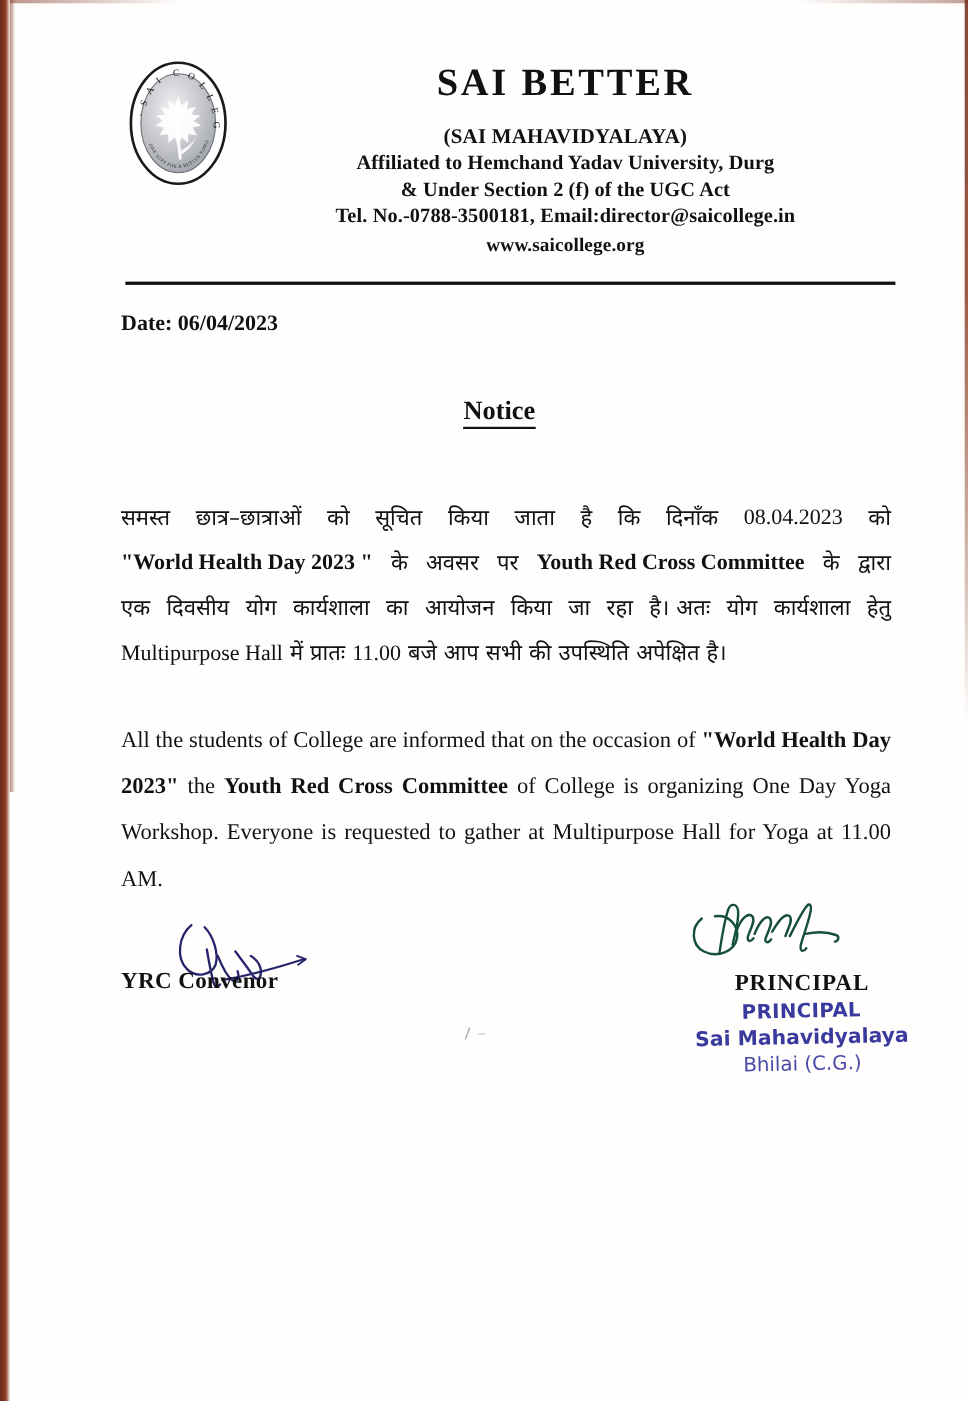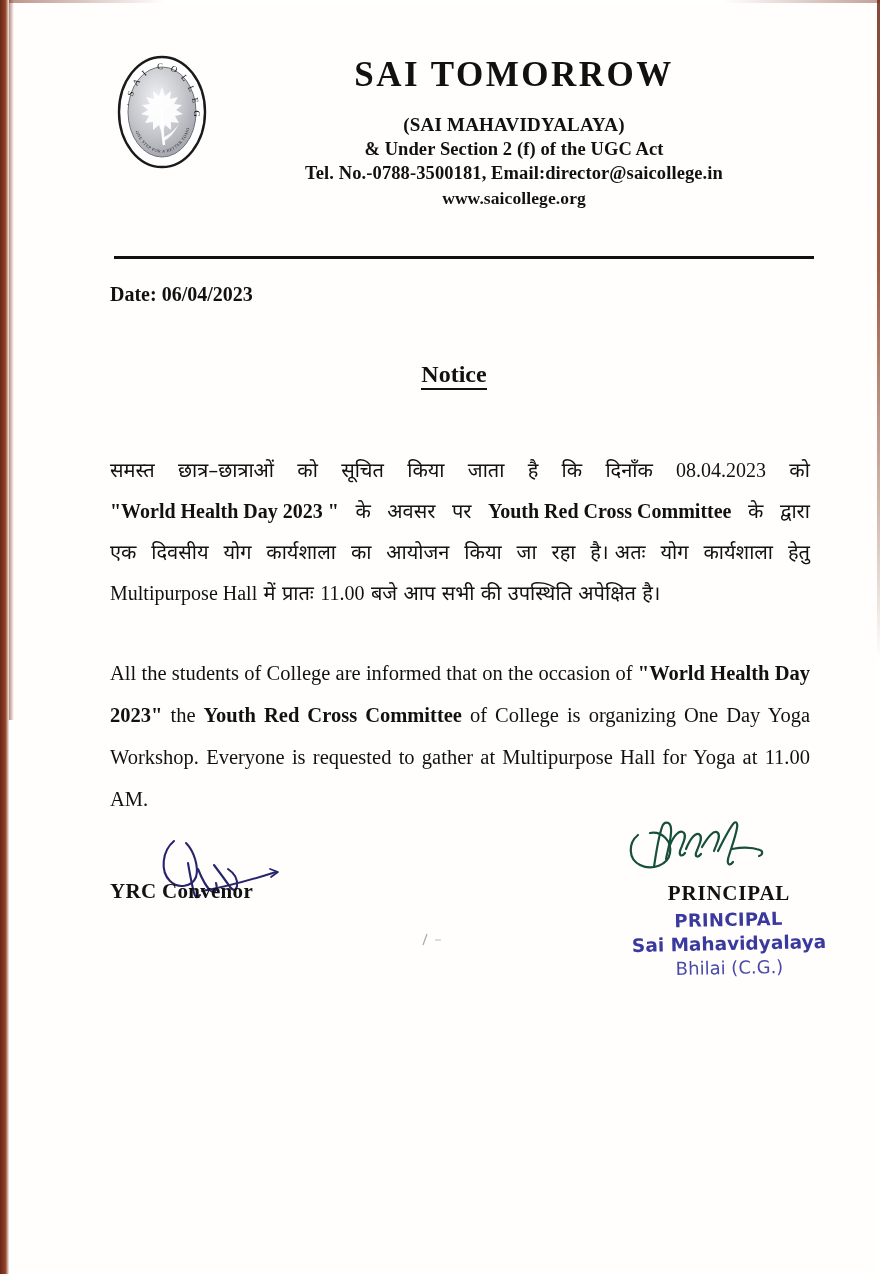--- a/index.html
+++ b/index.html
@@ -264,22 +264,23 @@
           <textPath href="#arcTop" startOffset="7%">· S A I &nbsp;C O L L E G E ·</textPath>
         </text>
         <path id="arcBot" d="M 18 74 A 30 40 0 0 0 74 74" fill="none"></path>
         <text font-family="Liberation Serif, serif" font-size="4.2" letter-spacing="0.5" fill="#2a2a2a">
           <textPath href="#arcBot" startOffset="6%">ONE STEP FOR A BETTER TOMORROW</textPath>
         </text>
       </svg>
     </div>
 
     <div class="header-text">
-      <div class="college-name">SAI TOMORROW</div>
+      <div class="college-name">SAI BETTER</div>
       <div class="college-sub">(SAI MAHAVIDYALAYA)</div>
+      <div class="college-line">Affiliated to Hemchand Yadav University, Durg</div>
       <div class="college-line">&amp; Under Section 2 (f) of the UGC Act</div>
       <div class="college-line">Tel. No.-0788-3500181, Email:director@saicollege.in</div>
       <div class="college-line web">www.saicollege.org</div>
     </div>
   </div>
 
   <div class="rule"></div>
 
   <div class="refrow">
     <div class="date-cell">Date:  06/04/2023</div>

